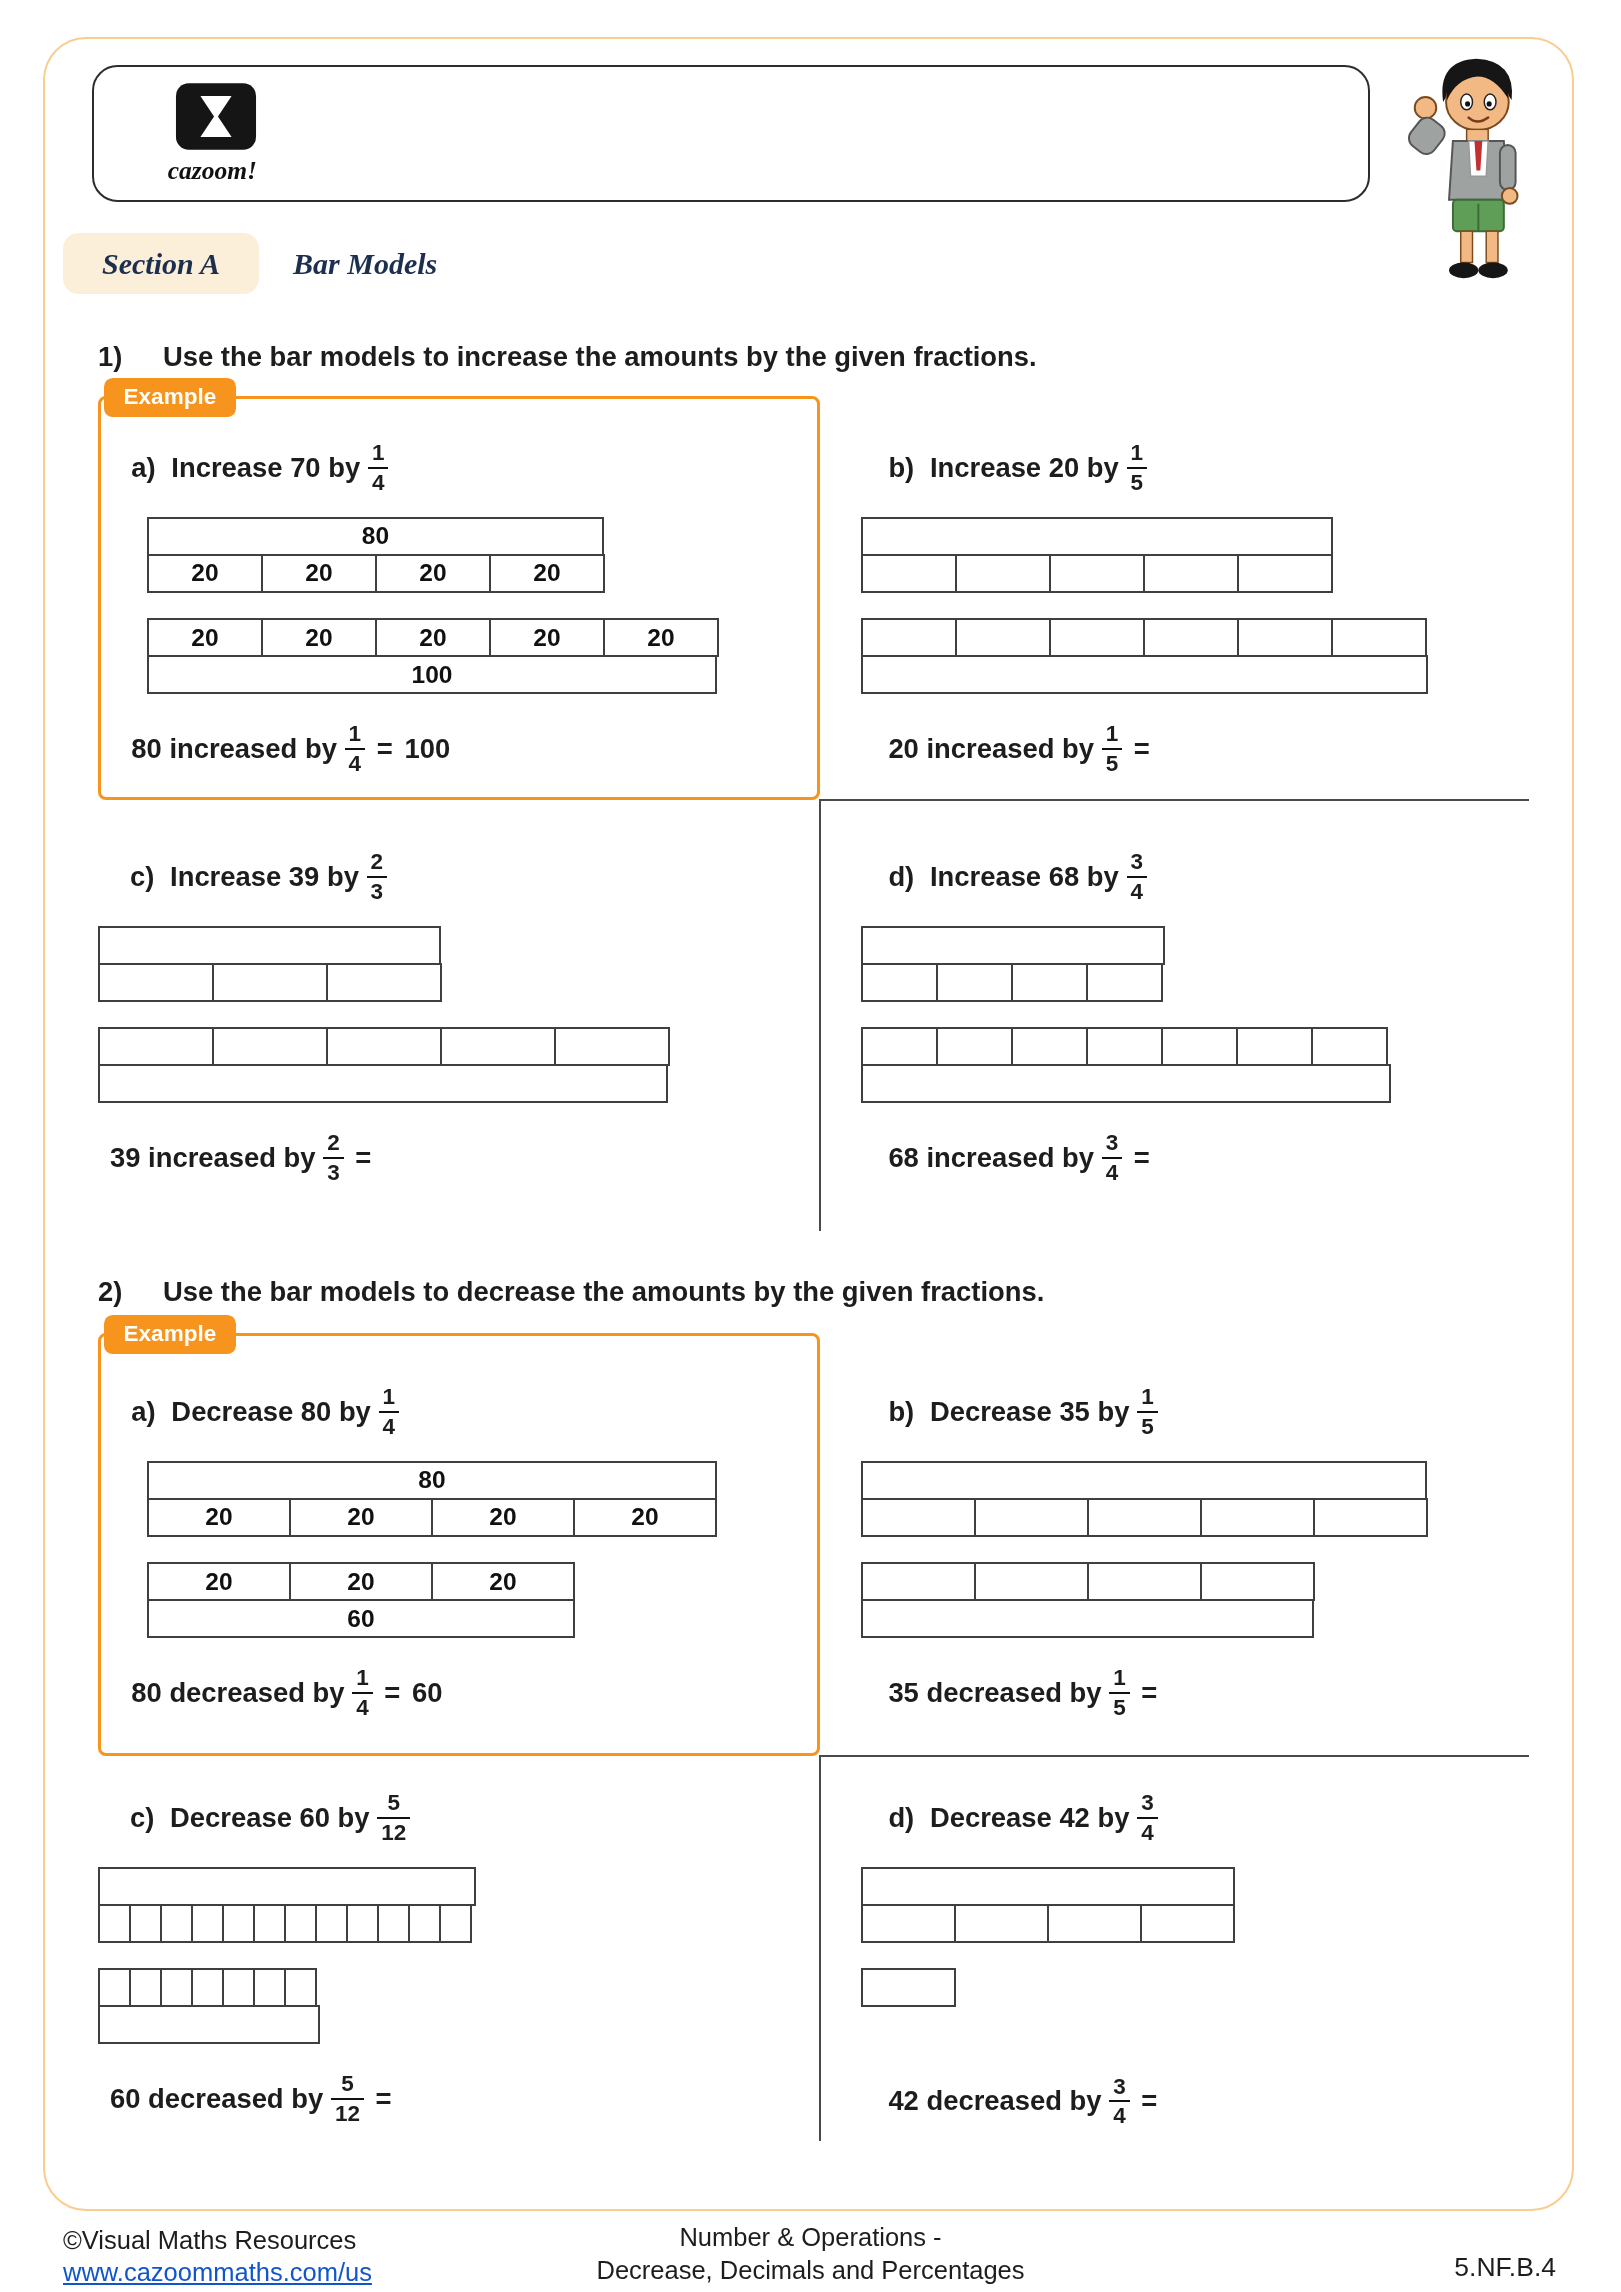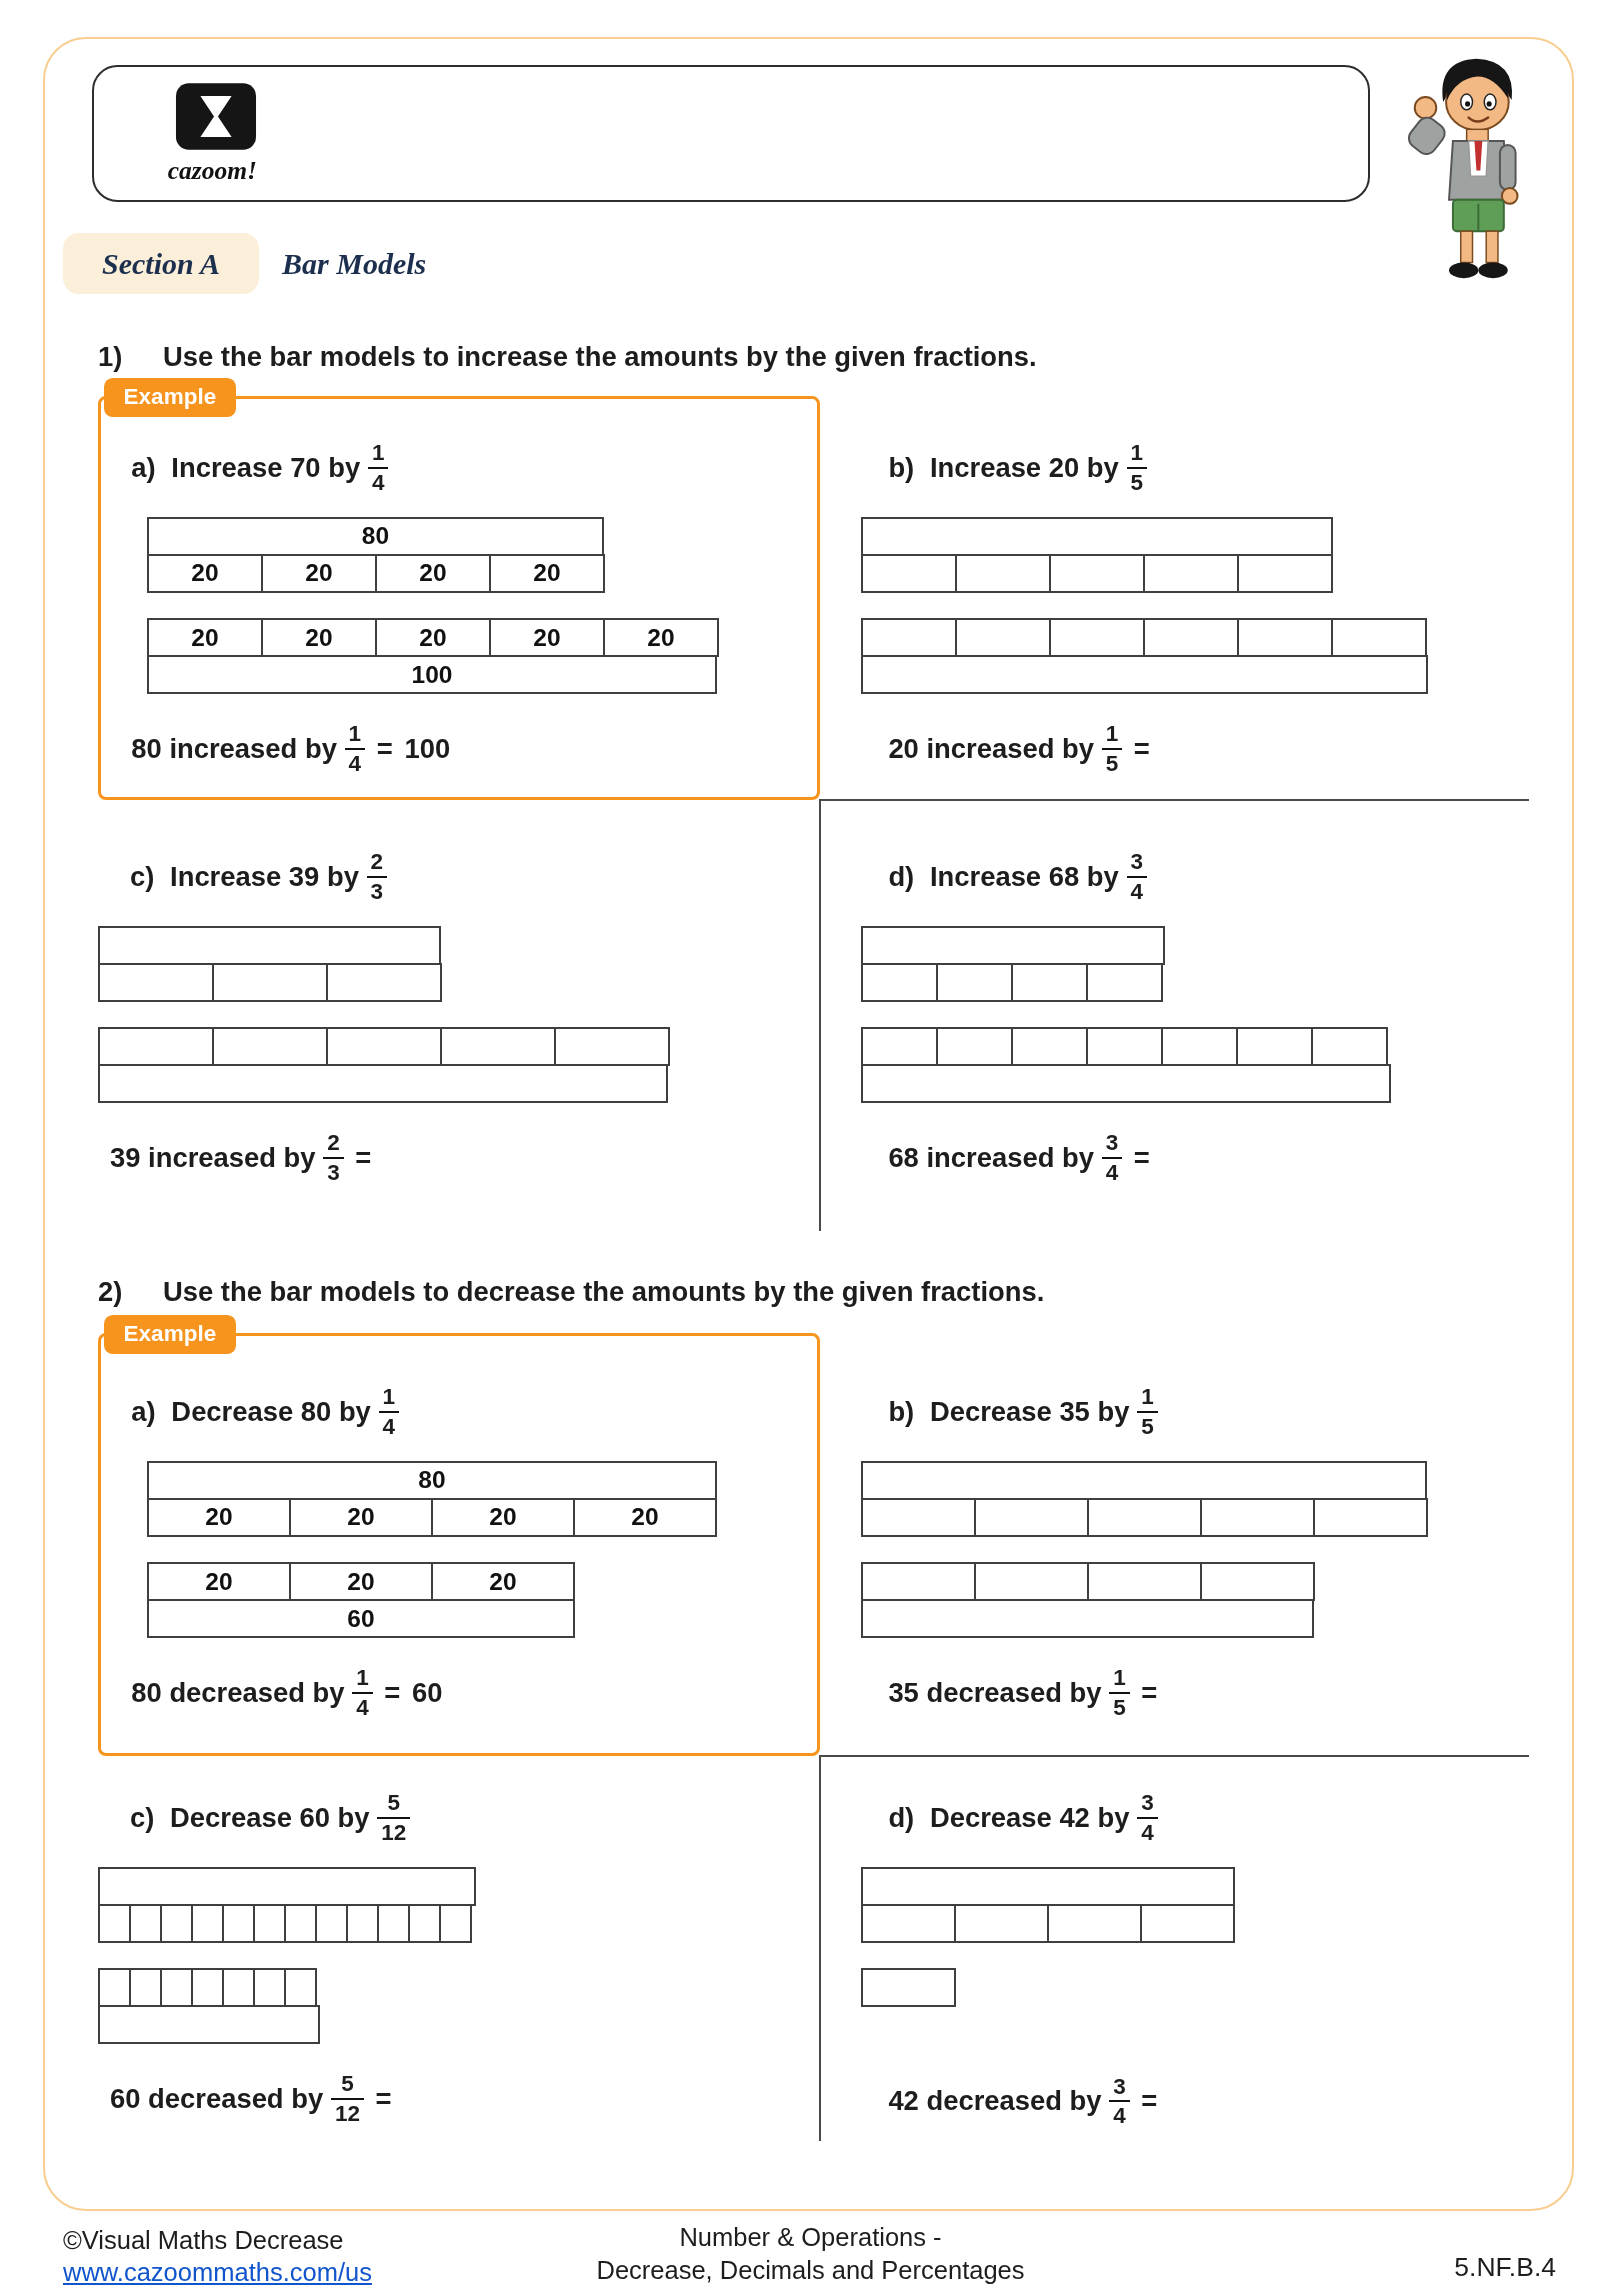--- a/index.html
+++ b/index.html
@@ -20,21 +20,21 @@
     border:2.9px solid #2d2d2d; border-radius:25.5px; background:#fff;
     display:flex; align-items:center; justify-content:space-between;
     padding:0 29px 0 45px;
   }
   .page-title { font-size:49px; font-weight:bold; color:#333; letter-spacing:0.5px; }
   .logo { width:118px; text-align:right; }
   .logo-text { font-family:"Liberation Serif","DejaVu Serif",serif; font-weight:bold; font-style:italic; font-size:25.5px; color:#111; margin-top:1px; }
   .boy { position:absolute; left:1396px; top:51px; width:153px; height:235px; }
 
   
-  .section-band { position:absolute; left:63px; top:233px; display:flex; align-items:center; gap:23px; }
+  .section-band { position:absolute; left:63px; top:233px; display:flex; align-items:center; gap:34px; }
   .section-chip {
     background:#FCEFD9; border-radius:15.7px; padding:13.7px 39px;
     font-family:"Liberation Serif","DejaVu Serif",serif; font-style:italic; font-weight:bold;
     font-size:30px; color:#1c2f4e;
   }
   .section-title {
     font-family:"Liberation Serif","DejaVu Serif",serif; font-style:italic; font-weight:bold;
     font-size:30px; color:#1c2f4e;
   }
 
@@ -518,21 +518,21 @@
     <span class="frac">
         <span class="num">3</span>
         <span class="den">4</span>
       </span>
     <span class="eq">=</span>
     <span class="result"></span>
   </div>
 </div>
 
 <div class="footer-left">
-  <div>©Visual Maths Decrease</div>
+  <div>©Visual Maths Resources</div>
   <a href="#" class="footer-link">www.cazoommaths.com/us</a>
 </div>
 <div class="footer-center">
   <div>Number &amp; Operations -</div>
   <div>Decrease, Decimals and Percentages</div>
 </div>
 <div class="footer-right">5.NF.B.4</div>
 
 
 </body></html>

